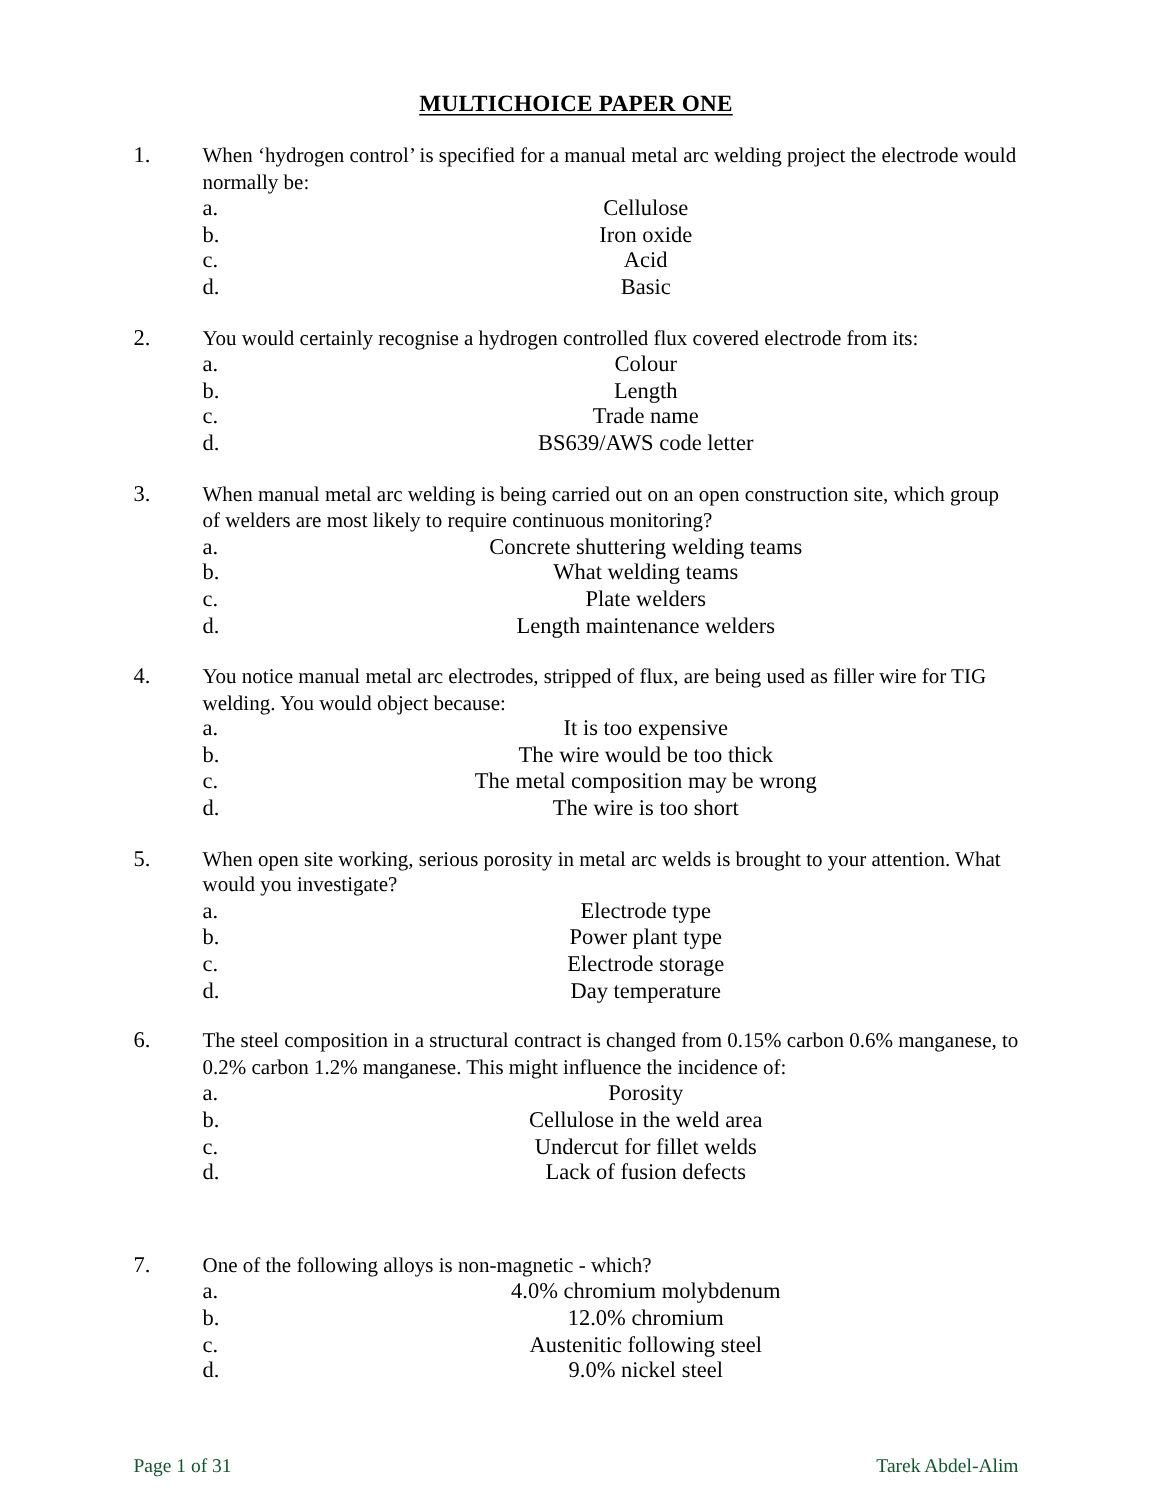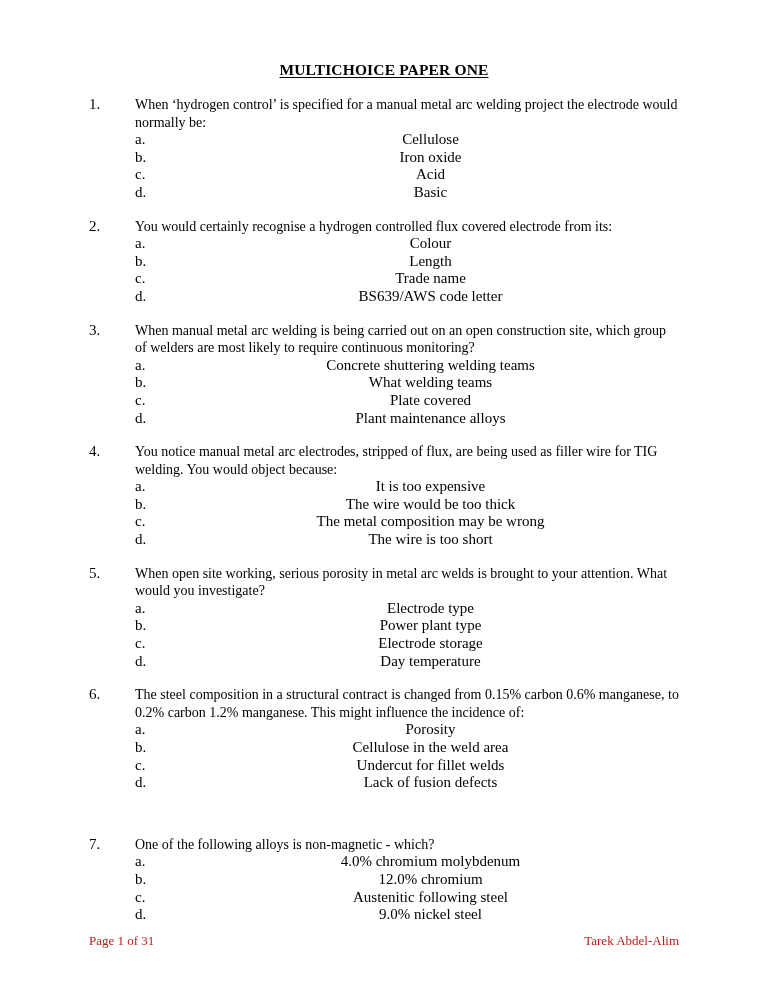--- a/index.html
+++ b/index.html
@@ -154,25 +154,25 @@
           <div class="option-row">
             <span class="opt-letter">a.</span>
             <span class="opt-text">Concrete shuttering welding teams</span>
           </div>
           <div class="option-row">
             <span class="opt-letter">b.</span>
             <span class="opt-text">What welding teams</span>
           </div>
           <div class="option-row">
             <span class="opt-letter">c.</span>
-            <span class="opt-text">Plate covered</span>
-          </div>
-          <div class="option-row">
-            <span class="opt-letter">d.</span>
-            <span class="opt-text">Plant maintenance alloys</span>
+            <span class="opt-text">Plate welders</span>
+          </div>
+          <div class="option-row">
+            <span class="opt-letter">d.</span>
+            <span class="opt-text">Length maintenance welders</span>
           </div>
         </div>
       </div>
       <div class="question-block">
         <div class="q-row">
           <div class="q-num">4.</div>
           <div class="q-text">You notice manual metal arc electrodes, stripped of flux, are being used as filler wire for TIG welding. You would object because:</div>
         </div>
         <div class="options">
           <div class="option-row">
@@ -260,18 +260,18 @@
             <span class="opt-text">Austenitic following steel</span>
           </div>
           <div class="option-row">
             <span class="opt-letter">d.</span>
             <span class="opt-text">9.0% nickel steel</span>
           </div>
         </div>
       </div>
     </div>
 
-  <div class="footer" style="color: #b91c1c;">
+  <div class="footer" style="color: #14532d; margin-top: 36px;">
     <span class="footer-left">Page 1 of 31</span>
     <span class="footer-right">Tarek Abdel-Alim</span>
   </div>
 
 </div>
 
 </body></html>

